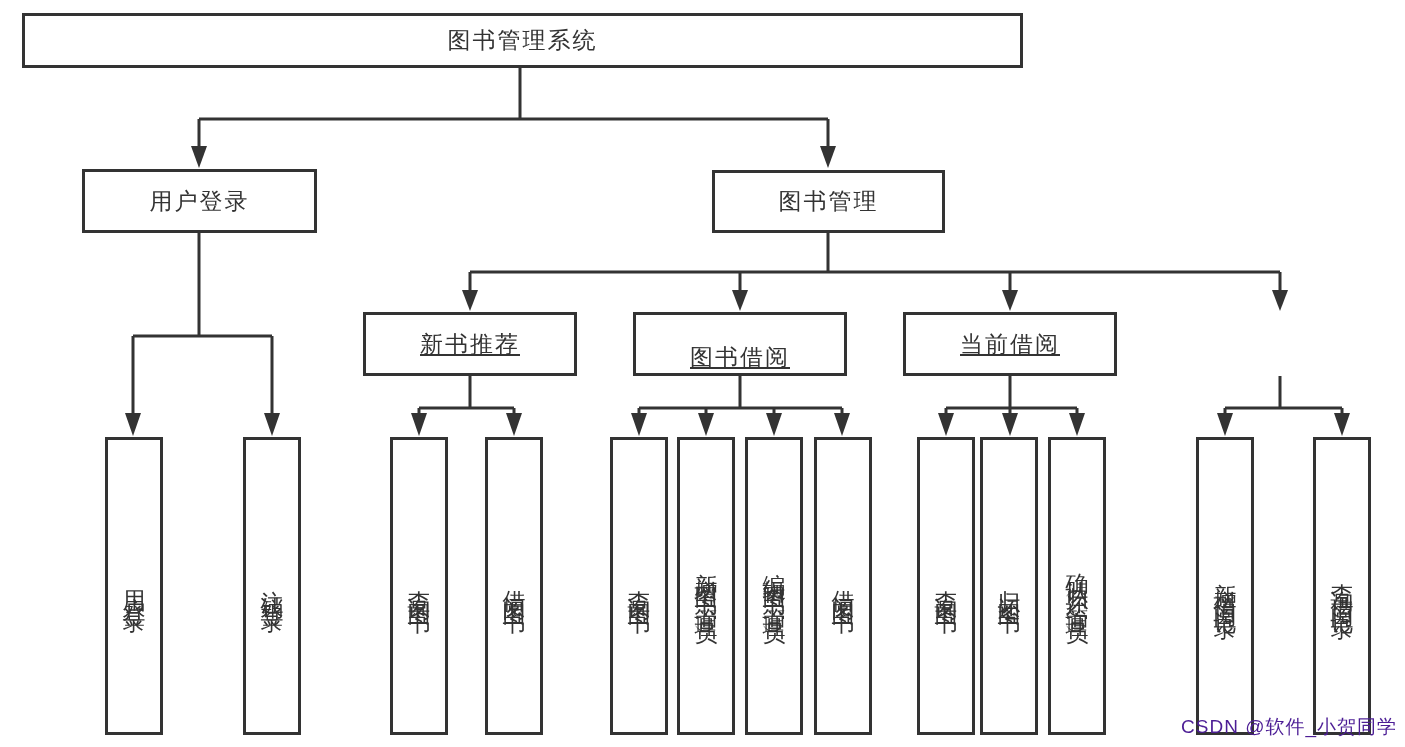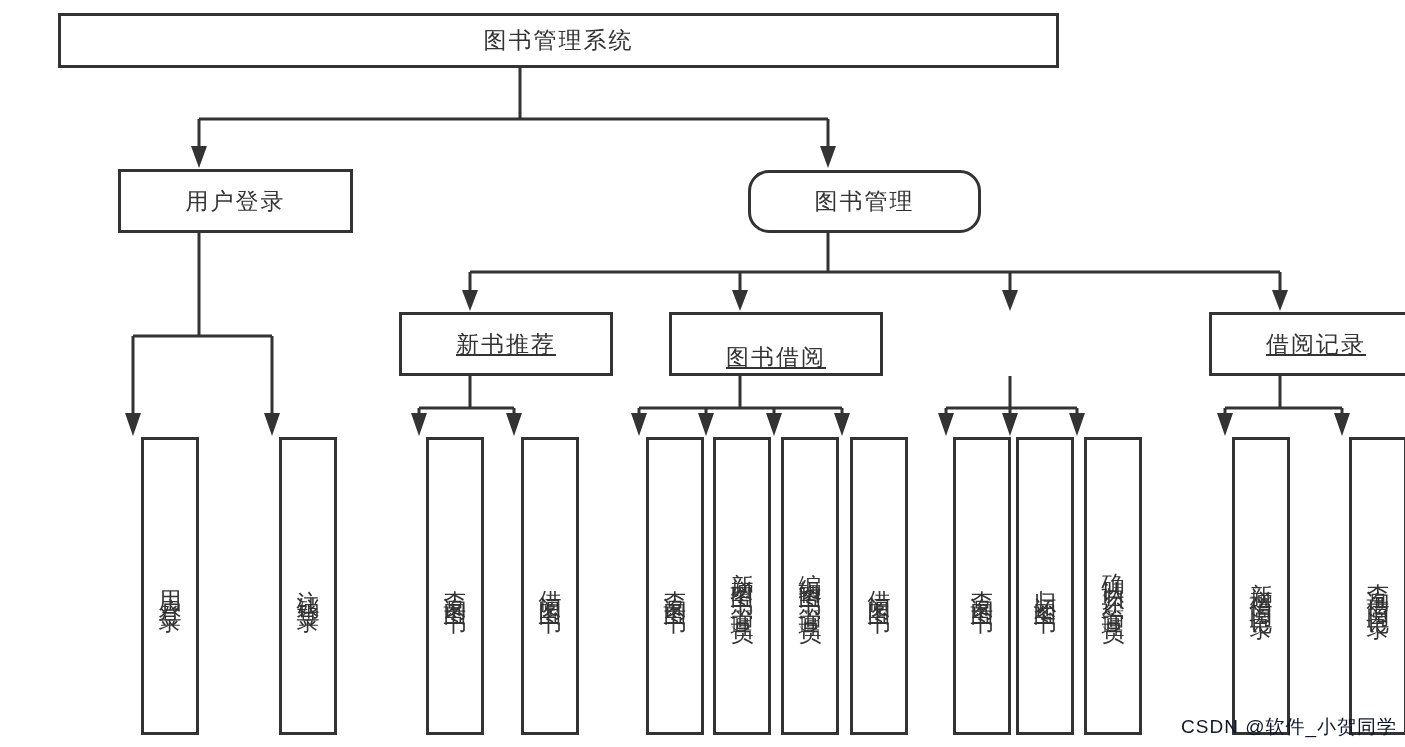--- a/index.html
+++ b/index.html
@@ -15,50 +15,49 @@
   .node{
     position:absolute;
     box-sizing:border-box;
     border:3px solid #333333;
     background:#ffffff;
     display:flex;align-items:center;justify-content:center;
     z-index:2;
     font-size:23px;
     letter-spacing:2px;
     color:#333333;
-    margin-left:36px;
   }
   .node.leaf span{
     writing-mode:vertical-rl;
     letter-spacing:7px;
     font-size:23px;
     line-height:1;
   }
   
   #b-root{left:22px;top:13px;width:1001px;height:55px;}
   
   #b-ul{left:82px;top:169px;width:235px;height:64px;}
-  #b-bm{left:712px;top:170px;width:233px;height:63px;border-radius:21px;}
+  #b-bm{left:712px;top:170px;width:233px;height:63px;}
   
   .lv3{top:312px;width:214px;height:64px;text-decoration:underline;}
   #b-nbr{left:363px;} #b-bb{left:633px;align-items:flex-end;} #b-cb{left:903px;} #b-br{left:1173px;}
   
   .leaf{top:437px;width:58px;height:298px;}
   #l-ul1{left:105px;} #l-ul2{left:243px;}
   #l-nbr1{left:390px;} #l-nbr2{left:485px;}
   #l-bb1{left:610px;} #l-bb2{left:677px;} #l-bb3{left:745px;} #l-bb4{left:814px;}
   #l-cb1{left:917px;} #l-cb2{left:980px;} #l-cb3{left:1048px;}
   #l-br1{left:1196px;} #l-br2{left:1313px;}
   .watermark{
     position:absolute;
     right:8px;top:714px;
     z-index:5;
     font-size:19px;
     letter-spacing:1px;
-    color:#0f172a;
+    color:#4c1d95;
     white-space:nowrap;
   }
 </style>
 </head>
 <body>
 
 <div class="canvas">
 
   <svg class="wires" width="1405" height="747" viewBox="0 0 1405 747">
     <g stroke="#333333" stroke-width="3" fill="none">
@@ -104,22 +103,22 @@
   <div class="node" id="b-bm">
     <span>图书管理</span>
   </div>
 
   <div class="node lv3" id="b-nbr">
     <span>新书推荐</span>
   </div>
   <div class="node lv3" id="b-bb">
     <span>图书借阅</span>
   </div>
-  <div class="node lv3" id="b-br">
-    <span>借阅记录</span>
+  <div class="node lv3" id="b-cb">
+    <span>当前借阅</span>
   </div>
 
   <div class="node leaf" id="l-ul1">
     <span>用户登录</span>
   </div>
   <div class="node leaf" id="l-ul2">
     <span>注销登录</span>
   </div>
 
   <div class="node leaf" id="l-nbr1">

